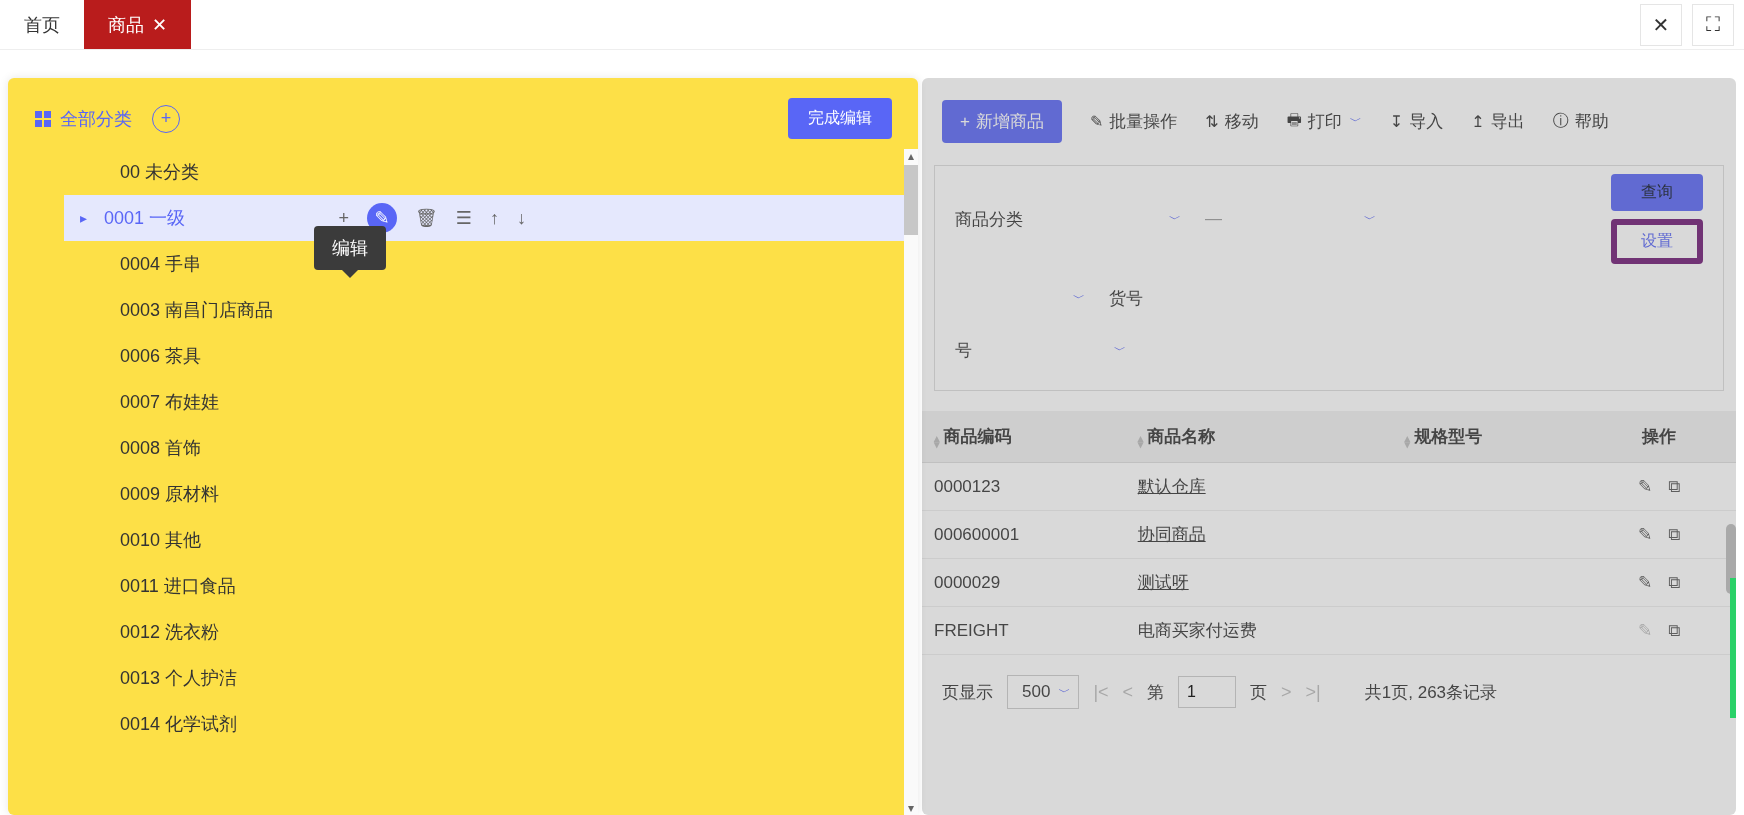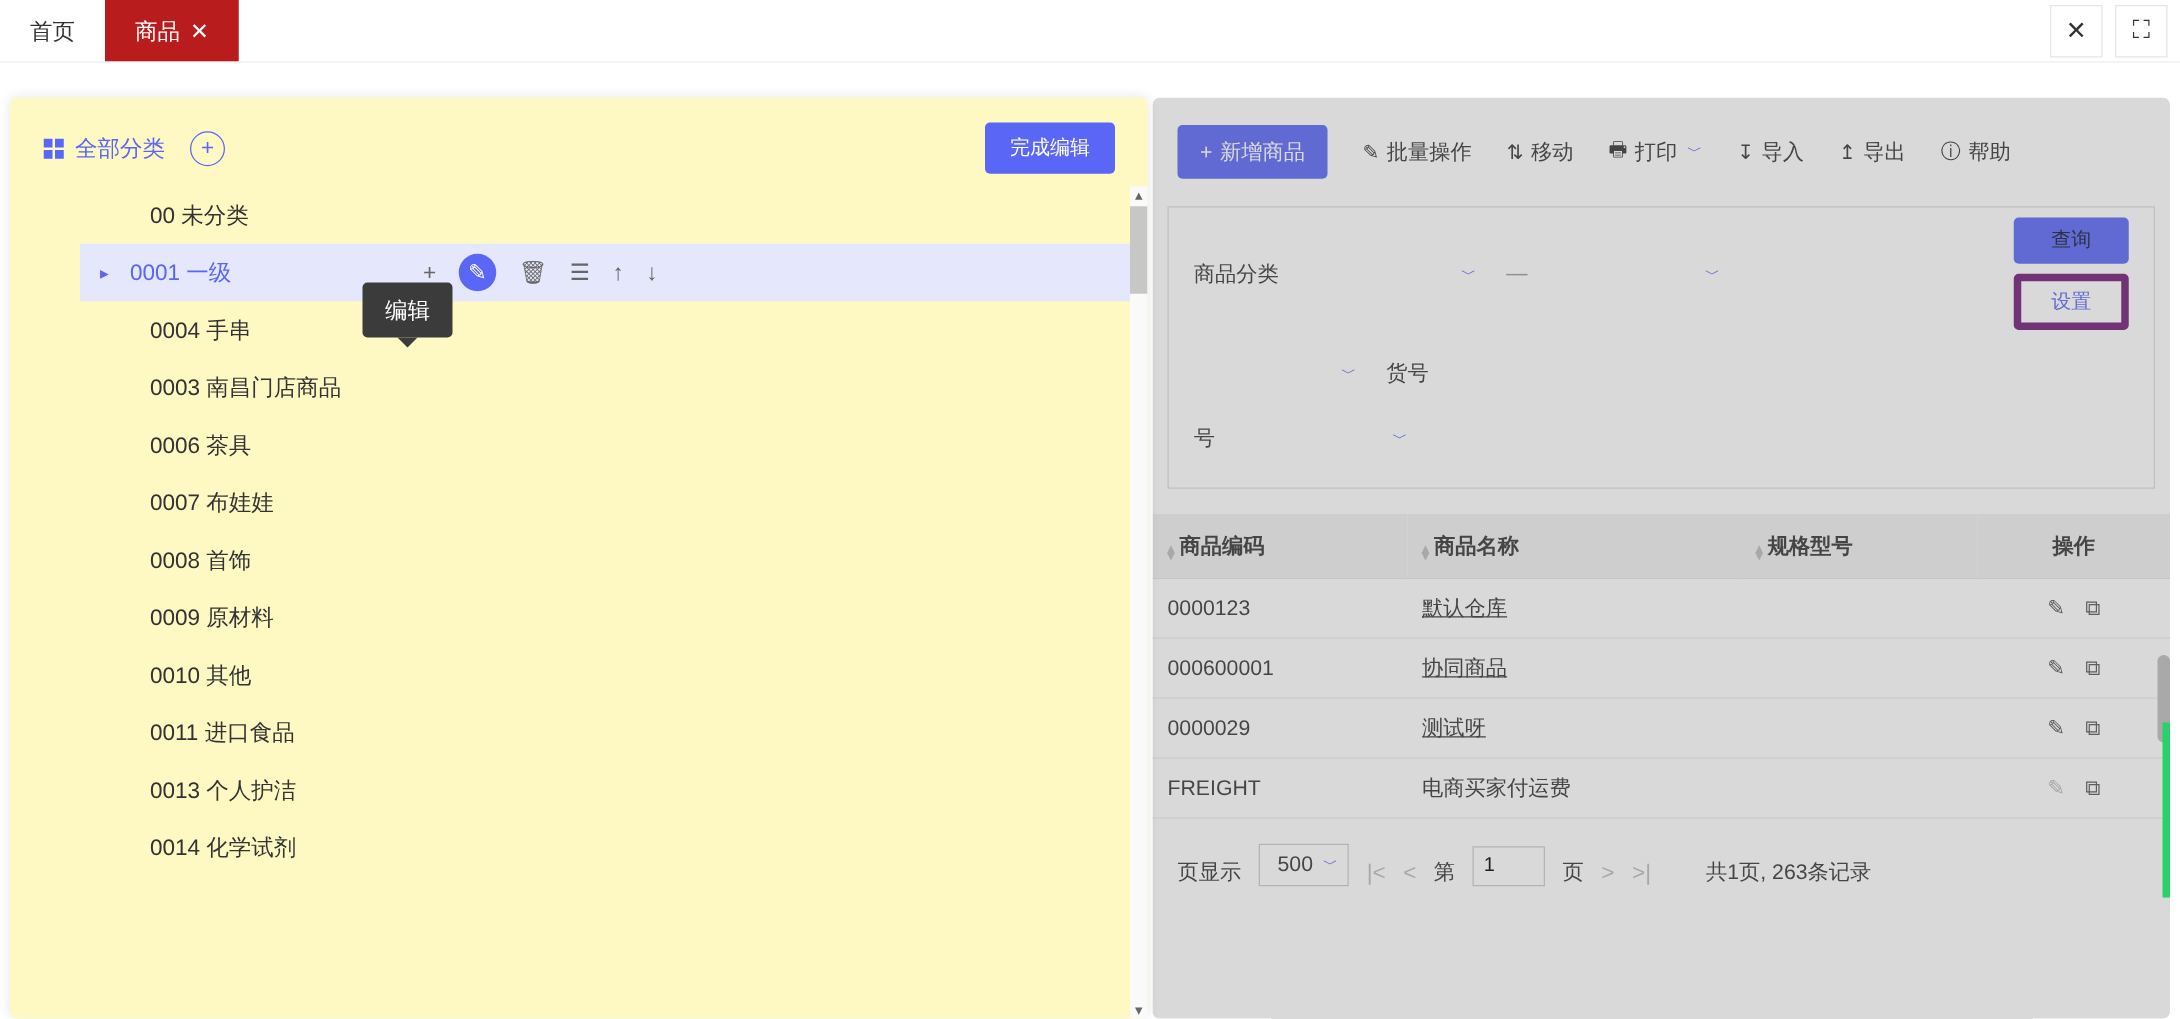--- a/index.html
+++ b/index.html
@@ -54,21 +54,21 @@
 
   
   .content {
     position: absolute;
     left: 8px; right: 8px; top: 78px; bottom: 0;
     display: flex;
   }
 
   .panel-left {
     width: 910px;
-    background: #fef9c3;
+    background: #fde047;
     border-radius: 6px;
     box-shadow: 0 0 10px rgba(0,0,0,.1);
     display: flex;
     flex-direction: column;
     position: relative;
     z-index: 5;
   }
   .panel-header {
     display: flex;
     align-items: center;
@@ -132,21 +132,21 @@
   }
   .row-actions .ra { font-size: 18px; cursor: pointer; position: relative; }
   .ra.edit-active {
     width: 30px; height: 30px; border-radius: 50%;
     background: #5966f6; color: #fff;
     display: inline-flex; align-items: center; justify-content: center;
   }
 
   .tooltip {
     position: absolute;
-    left: 282px; top: 148px;
+    left: 306px; top: 148px;
     background: #3b3b3b; color: #fff;
     padding: 10px 18px; border-radius: 4px;
     font-size: 18px;
     z-index: 20;
   }
   .tooltip::after {
     content: ""; position: absolute; bottom: -8px; left: 50%;
     transform: translateX(-50%);
     border: 8px solid transparent; border-top-color: #3b3b3b; border-bottom: none;
   }
@@ -224,21 +224,21 @@
   .tbl th .sort { color: #bbb; font-size: 11px; margin-right: 4px; display: inline-flex; flex-direction: column; line-height: 6px;}
   .tbl td {
     padding: 12px 12px; border-bottom: 1px solid #eee; background: #fff;
   }
   .tbl td.link { text-decoration: underline; }
   .tbl td.ops { text-align: center; color: #555; }
   .tbl td.ops span { margin: 0 8px; cursor: pointer; }
   .tbl td.ops .dis { color: #bbb; }
 
   .pager {
-    display: flex; align-items: flex-end; gap: 14px;
+    display: flex; align-items: center; gap: 14px;
     padding: 20px; font-size: 17px; color: #333;
   }
   .pager .sel {
     border: 1px solid #ccc; padding: 6px 28px 6px 14px; position: relative;
   }
   .pager .sel .caret-d { position: absolute; right: 8px; top: 50%; transform: translateY(-50%); font-size: 12px; color: #5966f6;}
   .pager .pg-input {
     width: 58px; border: 1px solid #ccc; padding: 6px 8px; font-size: 16px; text-align: left;
   }
   .pager .nav-ico { color: #bbb; font-size: 18px; cursor: pointer; }
@@ -318,20 +318,23 @@
             <span>0008 首饰</span>
           </li>
           <li>
             <span>0009 原材料</span>
           </li>
           <li>
             <span>0010 其他</span>
           </li>
           <li>
             <span>0011 进口食品</span>
+          </li>
+          <li>
+            <span>0012 洗衣粉</span>
           </li>
           <li>
             <span>0013 个人护洁</span>
           </li>
           <li>
             <span>0014 化学试剂</span>
           </li>
         </ul>
       <div class="scrollbar">
         <span class="arr">▴</span>

